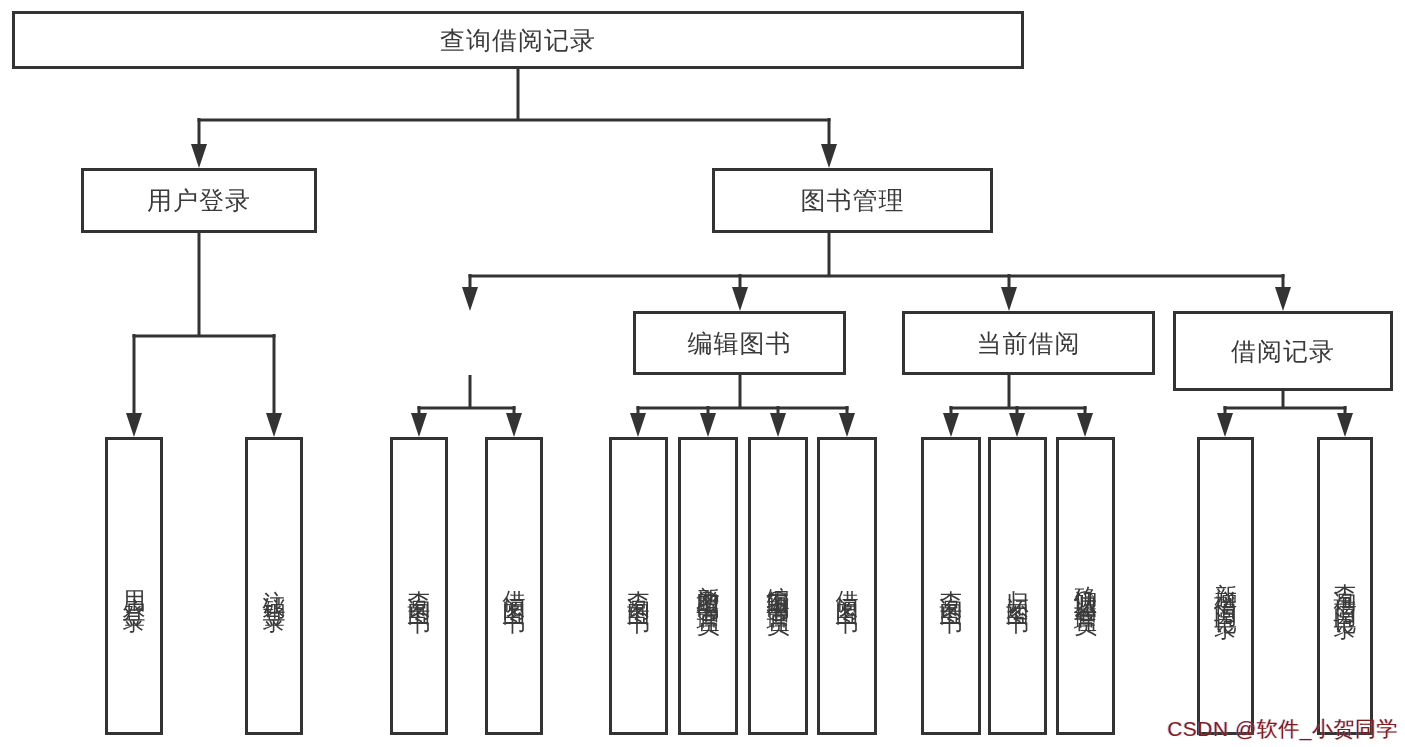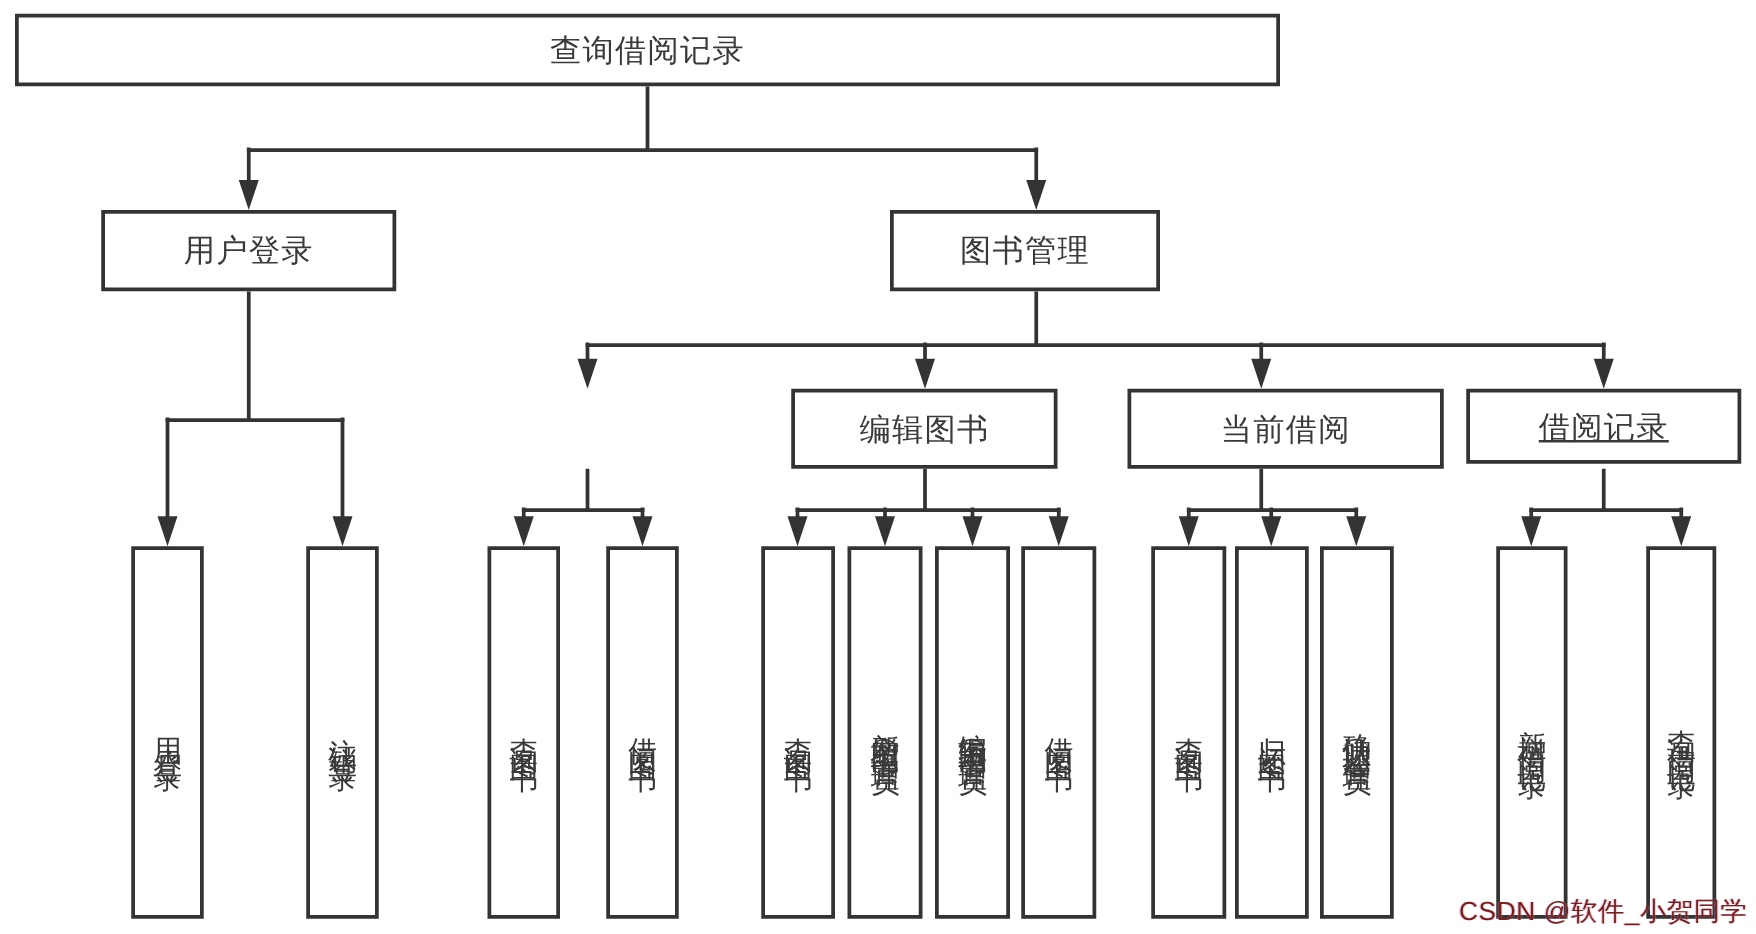--- a/index.html
+++ b/index.html
@@ -26,25 +26,25 @@
   .vnode span {
     writing-mode: vertical-rl;
     font-size: 23px;
     letter-spacing: 7px;
     line-height: 1;
     white-space: nowrap;
   }
   
   #n-root  { left: 12px;   top: 11px;  width: 1012px; height: 58px; }
   #n-l2a   { left: 81px;   top: 168px; width: 236px;  height: 65px; }
-  #n-l2b   { left: 712px;  top: 168px; width: 216px;  height: 65px; }
+  #n-l2b   { left: 712px;  top: 168px; width: 281px;  height: 65px; }
   #n-l3a   { left: 362px;  top: 311px; width: 215px;  height: 64px; }
   #n-l3b   { left: 633px;  top: 311px; width: 213px;  height: 64px; }
   #n-l3c   { left: 902px;  top: 311px; width: 253px;  height: 64px; font-family: Liberation Mono, monospace; }
-  #n-l3d   { left: 1173px; top: 311px; width: 220px;  height: 60px; text-decoration: underline; }
+  #n-l3d   { left: 1173px; top: 311px; width: 220px;  height: 80px; }
   
   .vnode   { top: 437px; height: 298px; }
   #n-g1a { left: 105px;  width: 58px; }
   #n-g1b { left: 245px;  width: 58px; }
   #n-g2a { left: 390px;  width: 58px; }
   #n-g2b { left: 485px;  width: 58px; }
   #n-g3a { left: 609px;  width: 59px; }
   #n-g3b { left: 678px;  width: 60px; }
   #n-g3c { left: 748px;  width: 60px; }
   #n-g3d { left: 817px;  width: 60px; }

